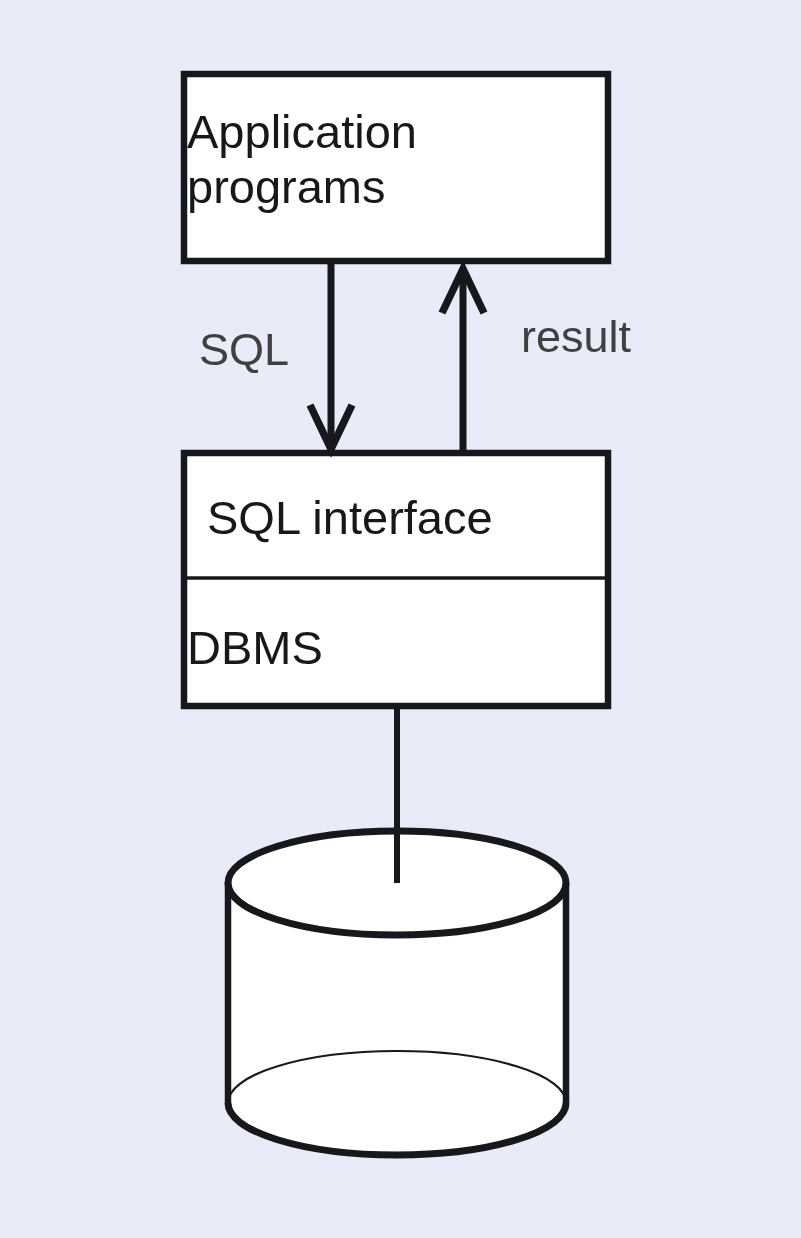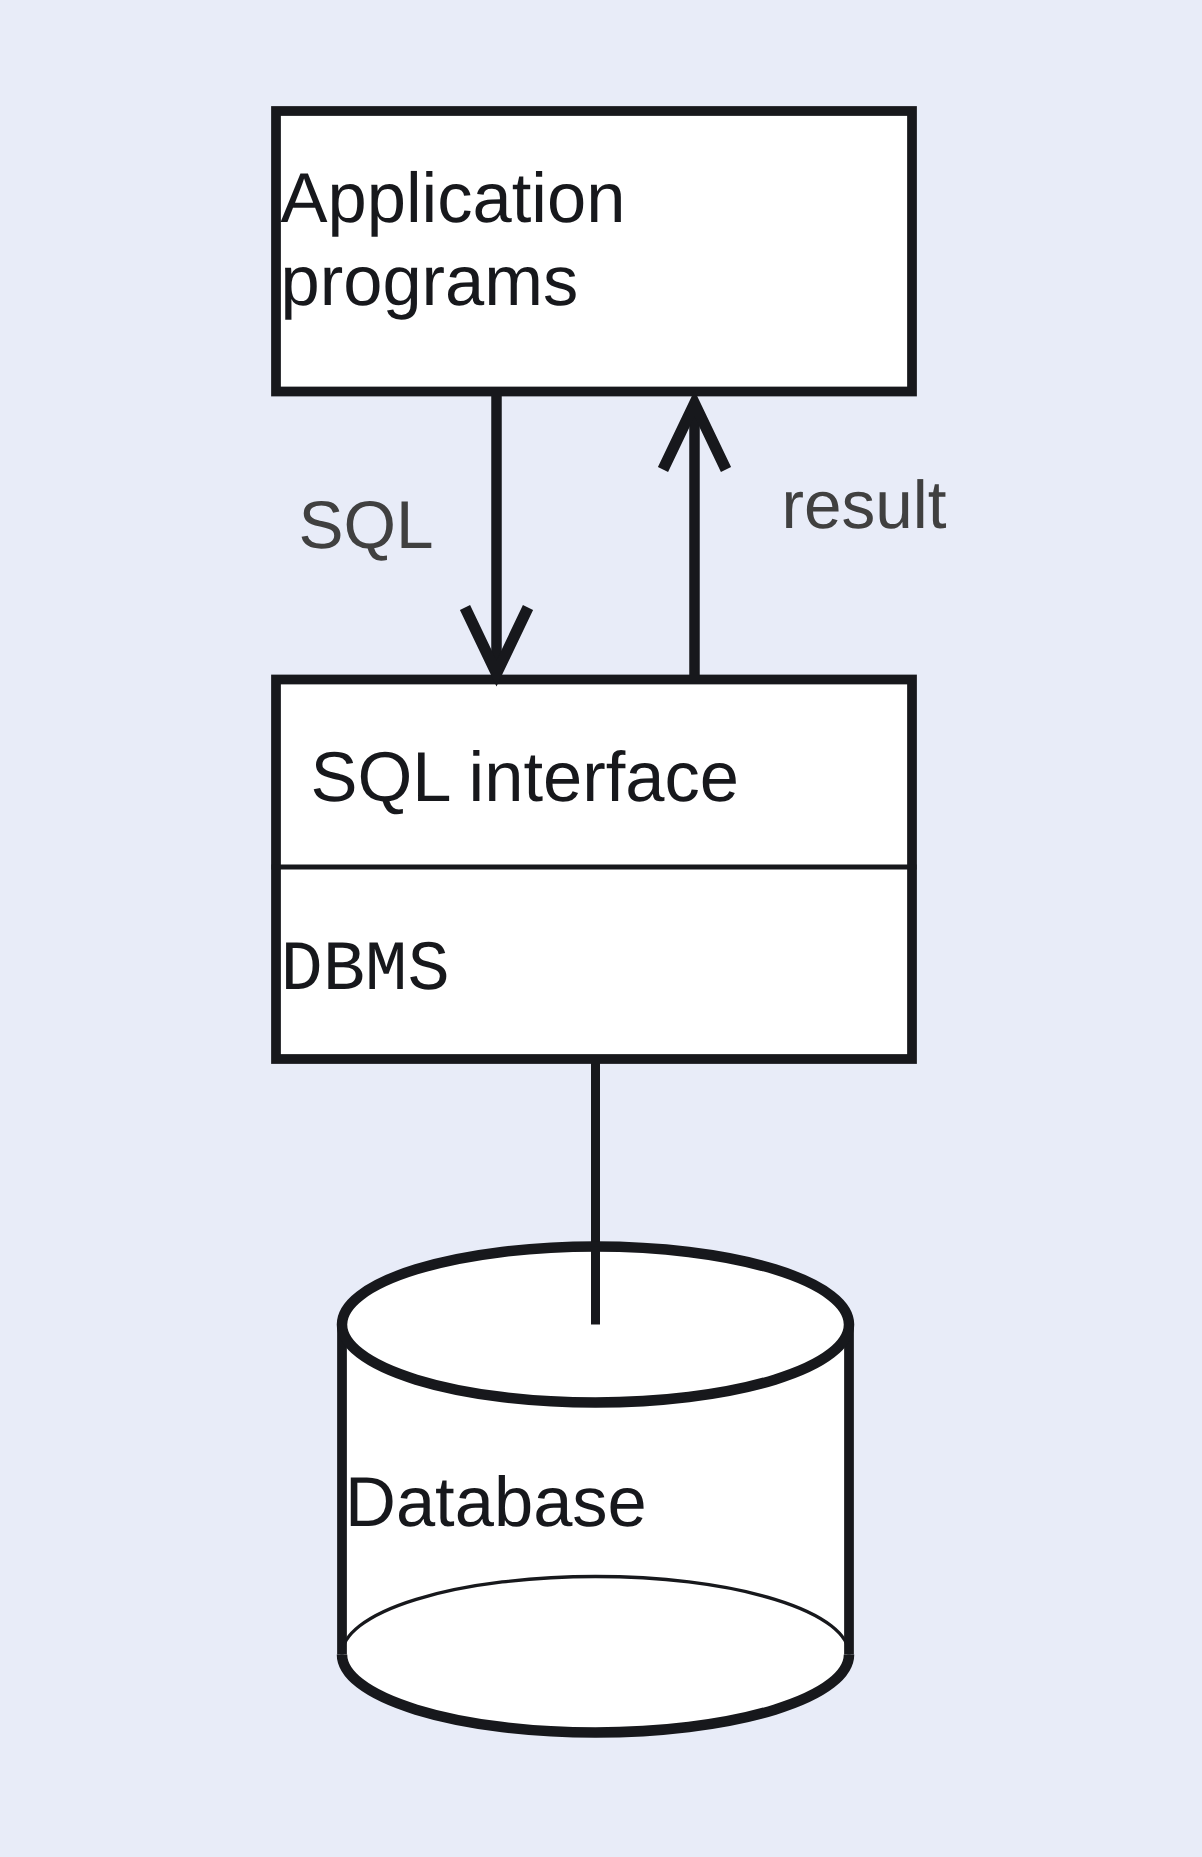--- a/index.html
+++ b/index.html
@@ -48,21 +48,20 @@
     width: 418px;
     font-size: 47px;
     padding-left: 20px;
   }
   
   #label-dbms {
     left: 187px;
     top: 620px;
     width: 462px;
     font-size: 47px;
-    font-family: Liberation Mono, monospace;
   }
   
   #label-database {
     left: 230px;
     top: 973px;
     width: 334px;
     font-size: 47px;
   }
   
   .edge-label {
@@ -129,19 +128,18 @@
     </g>
   </svg>
 
   <div class="node-label" id="label-application-programs">Application
 programs</div>
 
   <div class="node-label" id="label-sql-interface">SQL interface</div>
 
   <div class="node-label" id="label-dbms">DBMS</div>
 
-  <div class="node-label" id="label-database">Database</div>
 
   <div class="edge-label" id="label-sql">SQL</div>
 
   <div class="edge-label" id="label-result">result</div>
 
 </div>
 
 </body></html>

